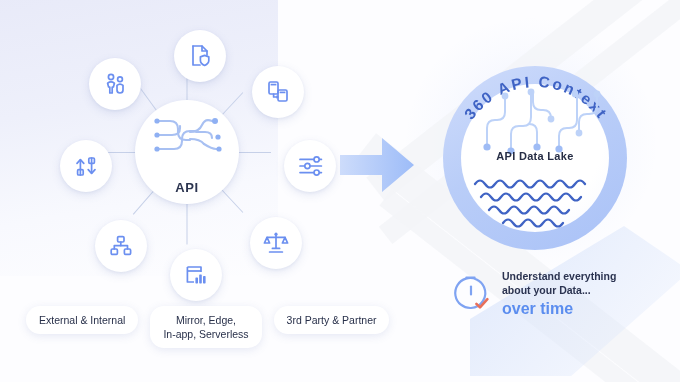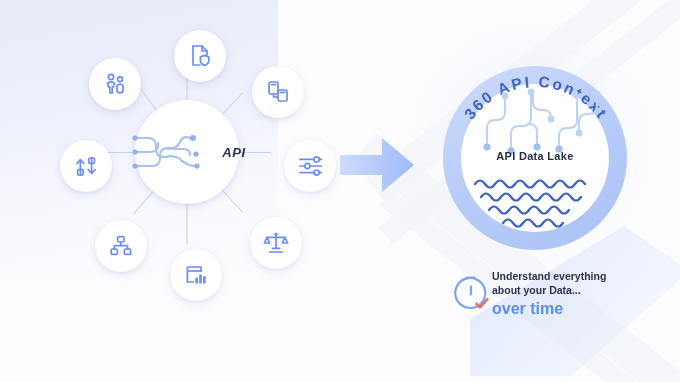--- a/index.html
+++ b/index.html
@@ -66,23 +66,22 @@
     border-radius: 50%;
     background: #ffffff;
     box-shadow: 0 3px 10px rgba(107,126,186,.16), 0 1px 3px rgba(107,126,186,.10);
     display: flex;
     align-items: center;
     justify-content: center;
   }
   .node.sat { width: 52px; height: 52px; }
   .node.center {
     width: 104px; height: 104px;
-    flex-direction: row;
+    flex-direction: column;
     gap: 20px;
-    font-style: italic;
   }
   .node.center .label {
     font-size: 13px;
     font-weight: 700;
     letter-spacing: .6px;
     color: #2c3550;
   }
   .node svg { display: block; }
 
   
@@ -132,20 +131,21 @@
   }
   .circuit { position: absolute; left: 24px; top: 22px; }
   .waves   { position: absolute; left: 26px; top: 108px; }
 
   
   #callout {
     position: absolute;
     left: 450px; top: 270px;
     display: flex;
     align-items: center;
+    gap: 10px;
   }
   .callout-text {
     font-size: 10.5px;
     line-height: 1.33;
     color: #2b3350;
     font-weight: 600;
   }
   .callout-text .accent {
     color: #5b8def;
     font-size: 16px;
@@ -316,20 +316,26 @@
             <rect x="3.6" y="15.6" width="5.6" height="5.4" rx="1.1"></rect>
             <path d="M17.6 4 V19"></path>
               <path d="M21 15.6 L17.6 19.4 L14.2 15.6"></path>
             <rect x="14.8" y="4" width="5.6" height="5.4" rx="1.1"></rect>
           </g>
         </svg>
       </span>
     </div>
   </div>
 
+  <div id="pills">
+    <div class="pill">External &amp; Internal</div>
+    <div class="pill">Mirror, Edge,
+In-app, Serverless</div>
+    <div class="pill">3rd Party &amp; Partner</div>
+  </div>
 
   <div id="arrow">
     <svg width="78" height="66" viewBox="0 0 78 66">
       <defs>
         <linearGradient id="agrad" x1="0" y1="0" x2="1" y2="0">
           <stop offset="0%" stop-color="#cddcfb"></stop>
           <stop offset="100%" stop-color="#9dbcf8"></stop>
         </linearGradient>
       </defs>
       <path d="M2 23 H44 V6 L76 33 L44 60 V43 H2 Z" fill="url(#agrad)"></path>

